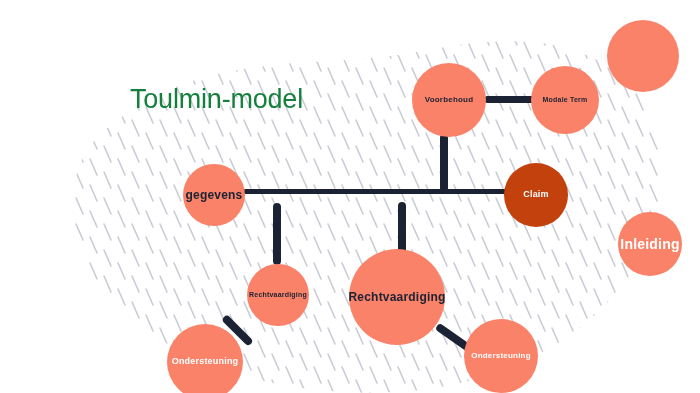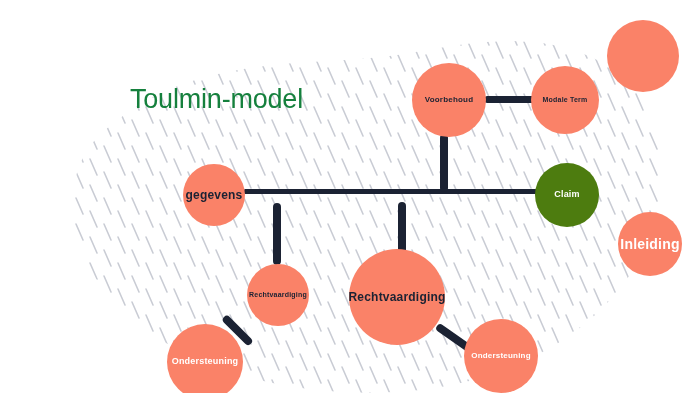--- a/index.html
+++ b/index.html
@@ -97,21 +97,21 @@
       <div class="node" style="left: 607px; top: 20px; width: 72px; height: 72px; background: rgb(250, 130, 104);"></div>
       <div class="node" style="left: 412px; top: 63px; width: 74px; height: 74px; background: rgb(250, 130, 104);">
         <span class="node-label" style="font-size: 8px; color: rgb(27, 34, 51);">Voorbehoud</span>
       </div>
       <div class="node" style="left: 531px; top: 66px; width: 68px; height: 68px; background: rgb(250, 130, 104);">
         <span class="node-label" style="font-size: 7px; color: rgb(27, 34, 51);">Modale Term</span>
       </div>
       <div class="node" style="left: 183px; top: 164px; width: 62px; height: 62px; background: rgb(250, 130, 104);">
         <span class="node-label" style="font-size: 12px; color: rgb(27, 34, 51);">gegevens</span>
       </div>
-      <div class="node" style="left: 535px; top: 163px; width: 64px; height: 64px; background: #4d7c0f;">
+      <div class="node" style="left: 504px; top: 163px; width: 64px; height: 64px; background: #c2410c;">
         <span class="node-label" style="font-size: 9px; color: rgb(255, 255, 255);">Claim</span>
       </div>
       <div class="node" style="left: 618px; top: 212px; width: 64px; height: 64px; background: rgb(250, 130, 104);">
         <span class="node-label" style="font-size: 14px; color: rgb(255, 255, 255);">Inleiding</span>
       </div>
       <div class="node" style="left: 247px; top: 264px; width: 62px; height: 62px; background: rgb(250, 130, 104);">
         <span class="node-label" style="font-size: 7px; color: rgb(27, 34, 51);">Rechtvaardiging</span>
       </div>
       <div class="node" style="left: 349px; top: 249px; width: 96px; height: 96px; background: rgb(250, 130, 104);">
         <span class="node-label" style="font-size: 12px; color: rgb(27, 34, 51);">Rechtvaardiging</span>

